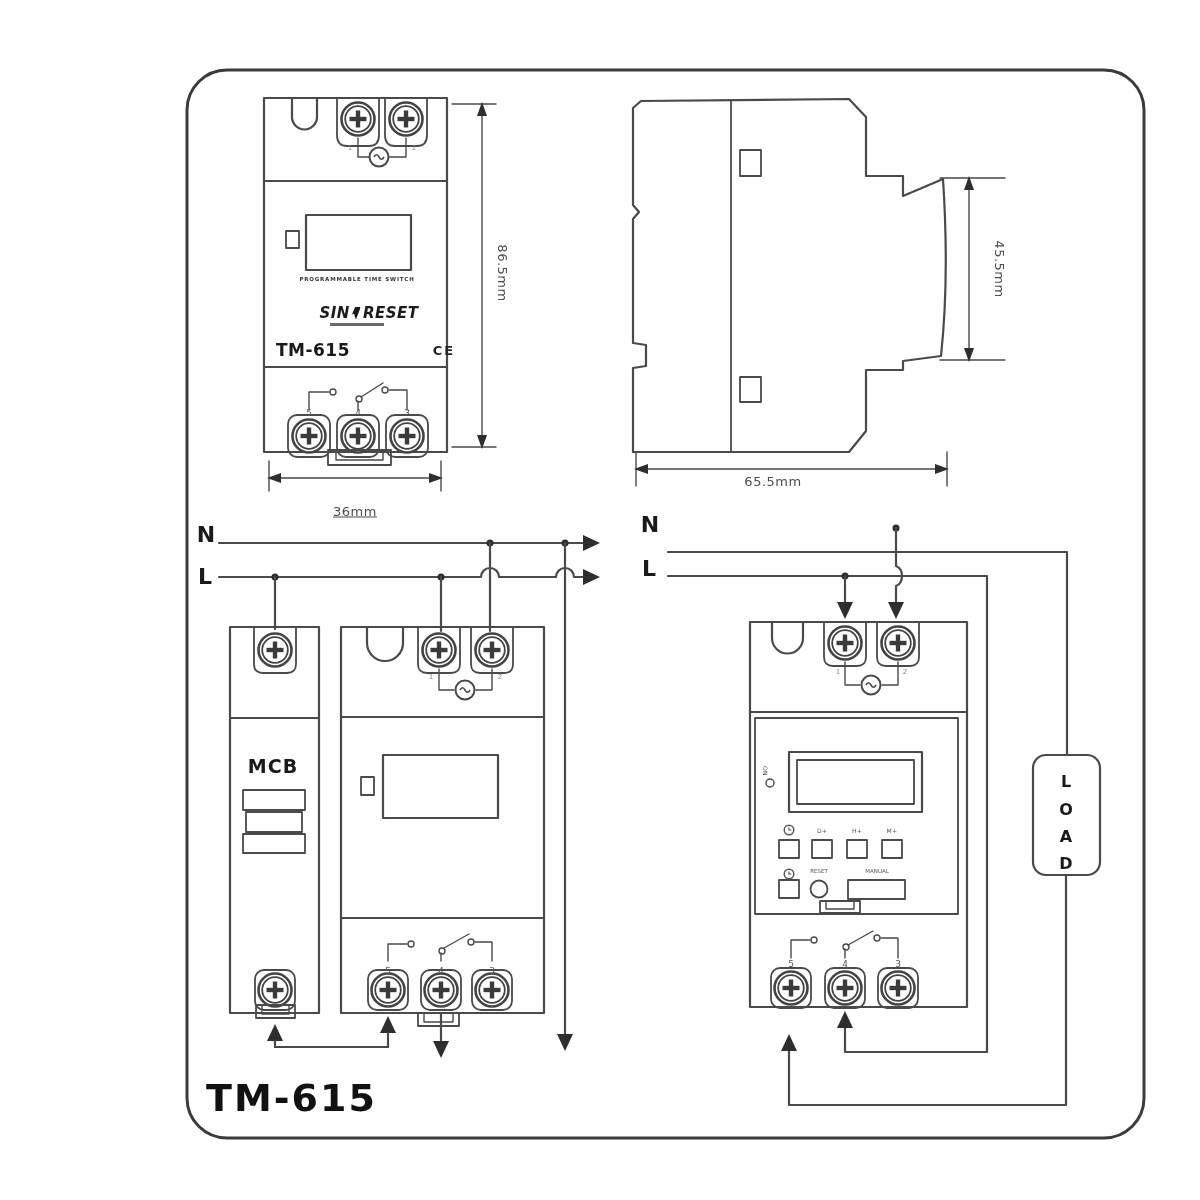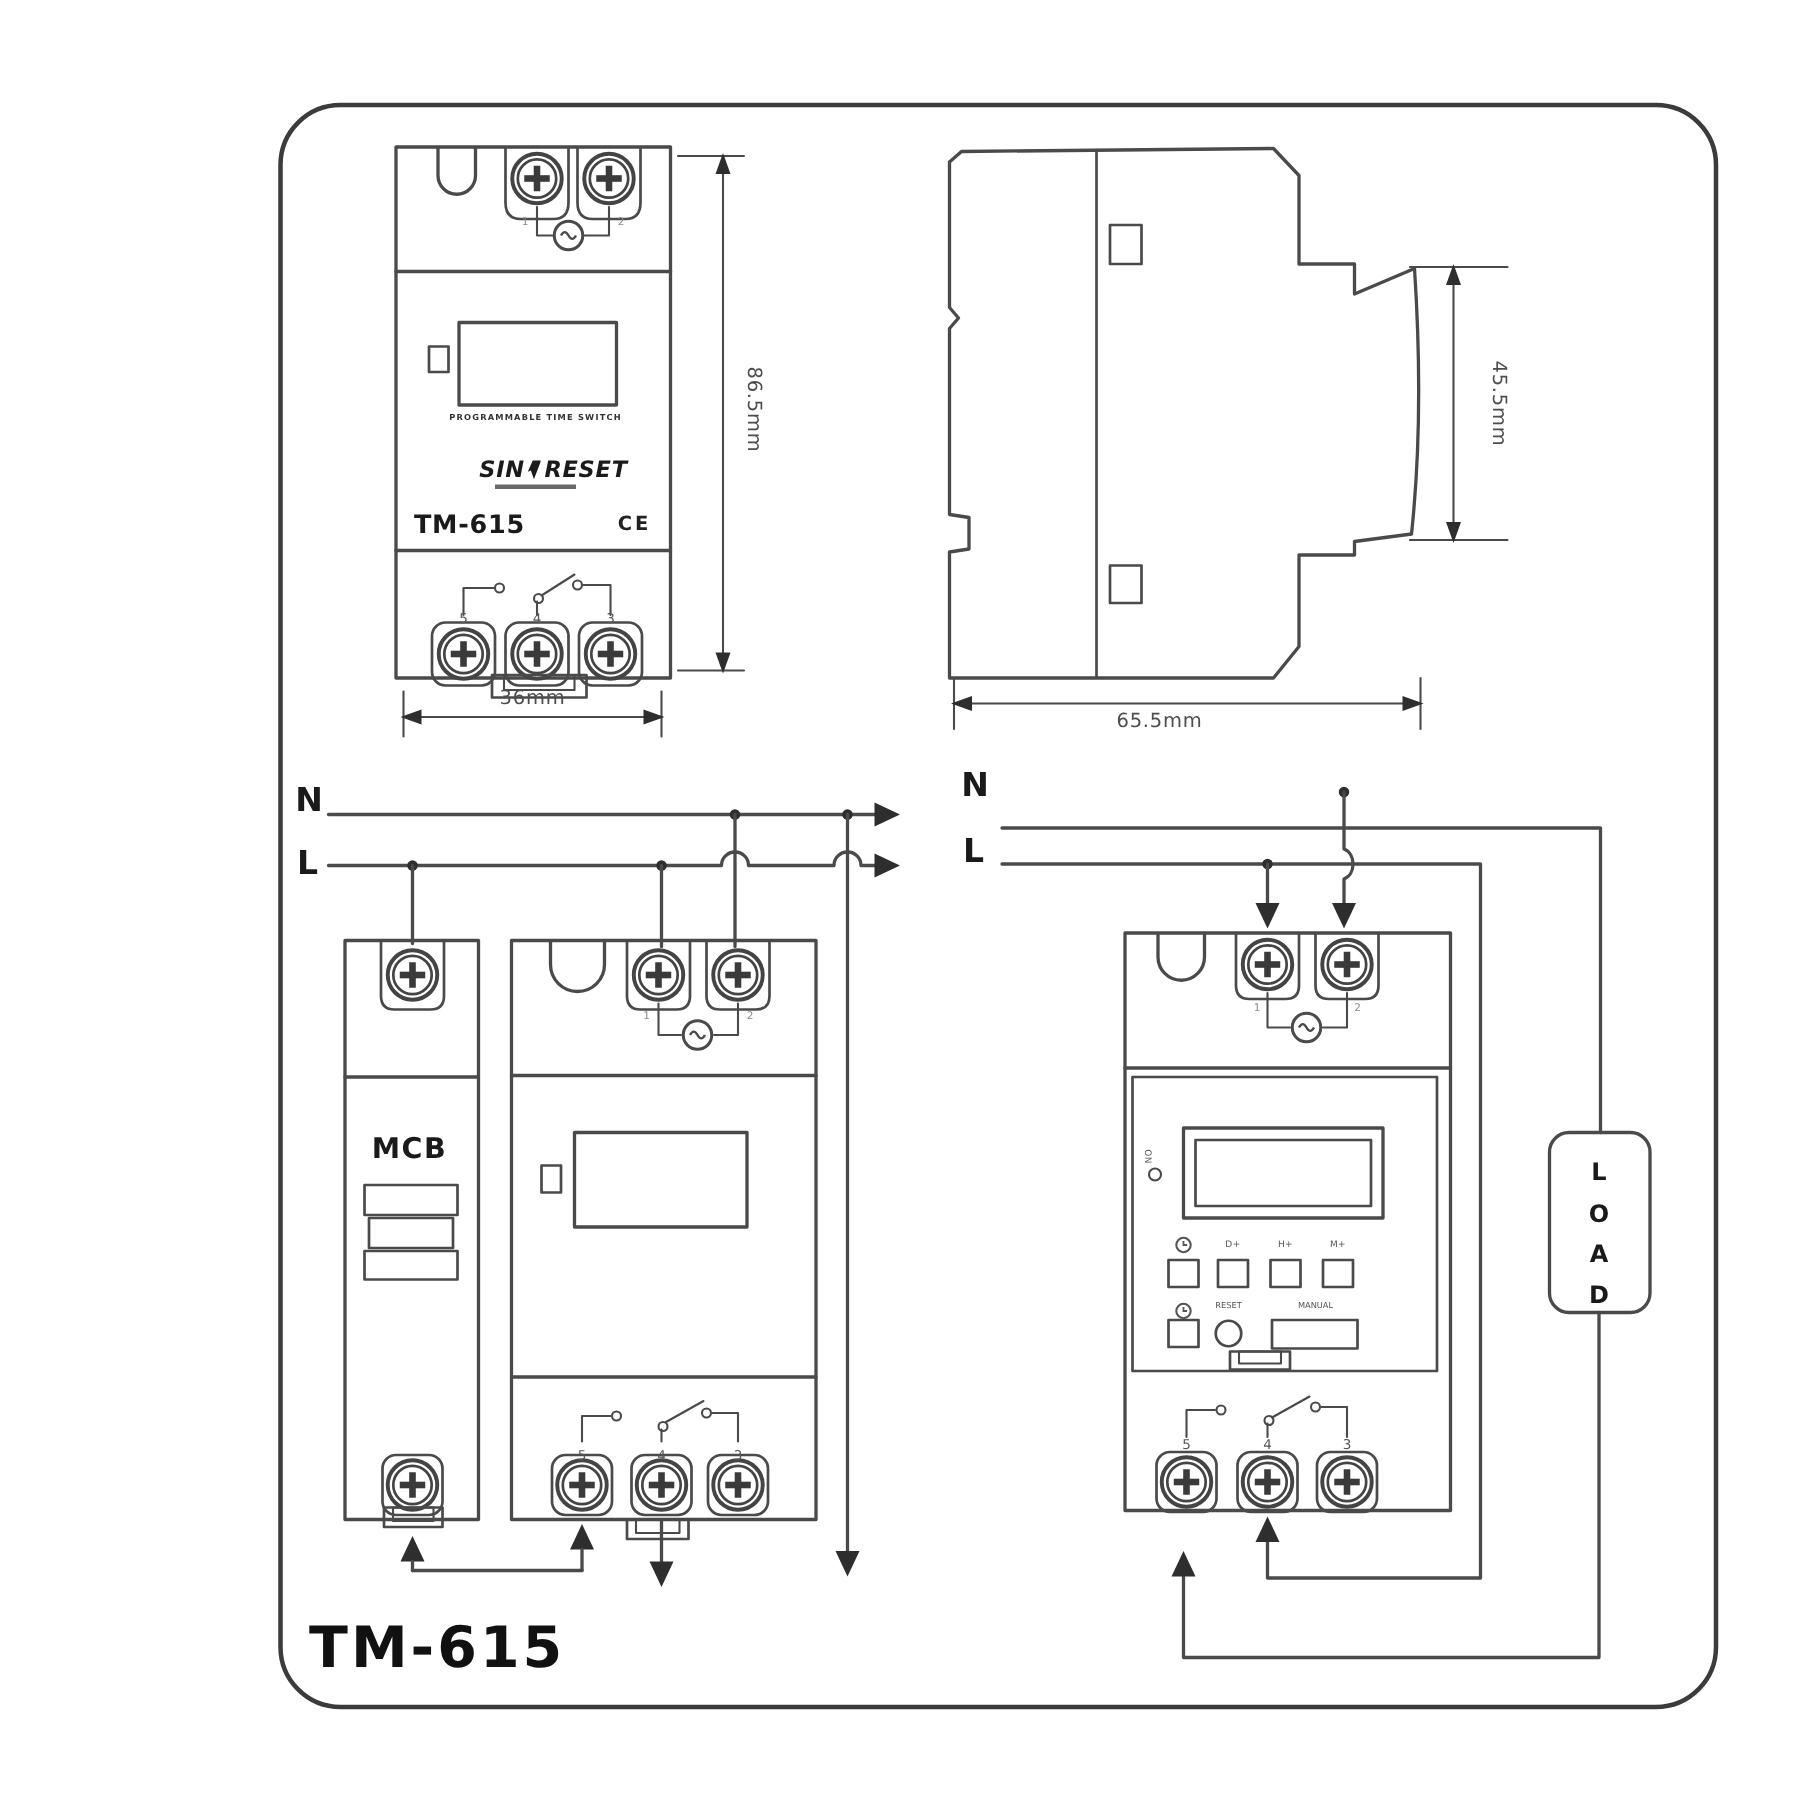--- a/index.html
+++ b/index.html
@@ -268,23 +268,23 @@
 </svg>
 
 <span class="t caption" style="left:357px; top:279px;">PROGRAMMABLE TIME SWITCH</span>
 <div class="brand">
   <span>SIN</span>
   <span class="bolt"></span>
   <span>RESET</span>
 </div>
 <div class="brand-bar"></div>
 <span class="t model-front" style="left:313px; top:350px;">TM-615</span>
-<span class="t ce" style="left:423px; top:350px;">CE</span>
+<span class="t ce" style="left:444px; top:350px;">CE</span>
 <span class="rot dim" style="left:502px; top:273px;">86.5mm</span>
-<span class="t dim" style="left:355px; top:466px;">36mm</span>
+<span class="t dim" style="left:355px; top:511px;text-decoration:underline;">36mm</span>
 <span class="t termtiny" style="left:350px; top:148px;">1</span>
 <span class="t termtiny" style="left:414px; top:148px;">2</span>
 <span class="t term" style="left:309px; top:413px;">5</span>
 <span class="t term" style="left:358px; top:413px;">4</span>
 <span class="t term" style="left:407px; top:413px;">3</span>
 
 <span class="rot dim" style="left:999px; top:269px;">45.5mm</span>
 <span class="t dim" style="left:773px; top:481px;">65.5mm</span>
 
 <span class="t nl" style="left:206px; top:534px;">N</span>

